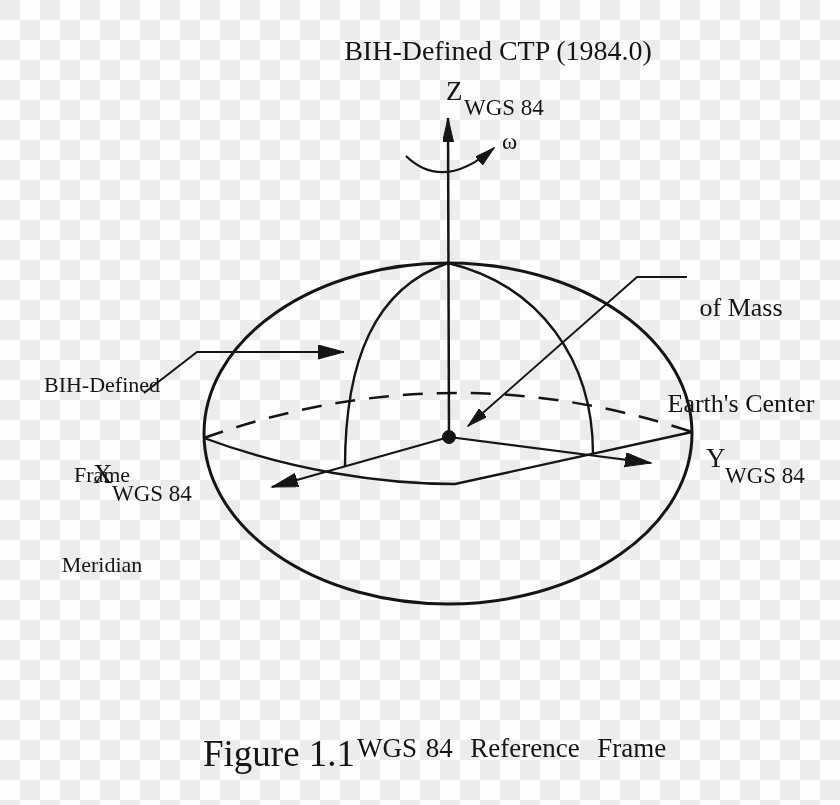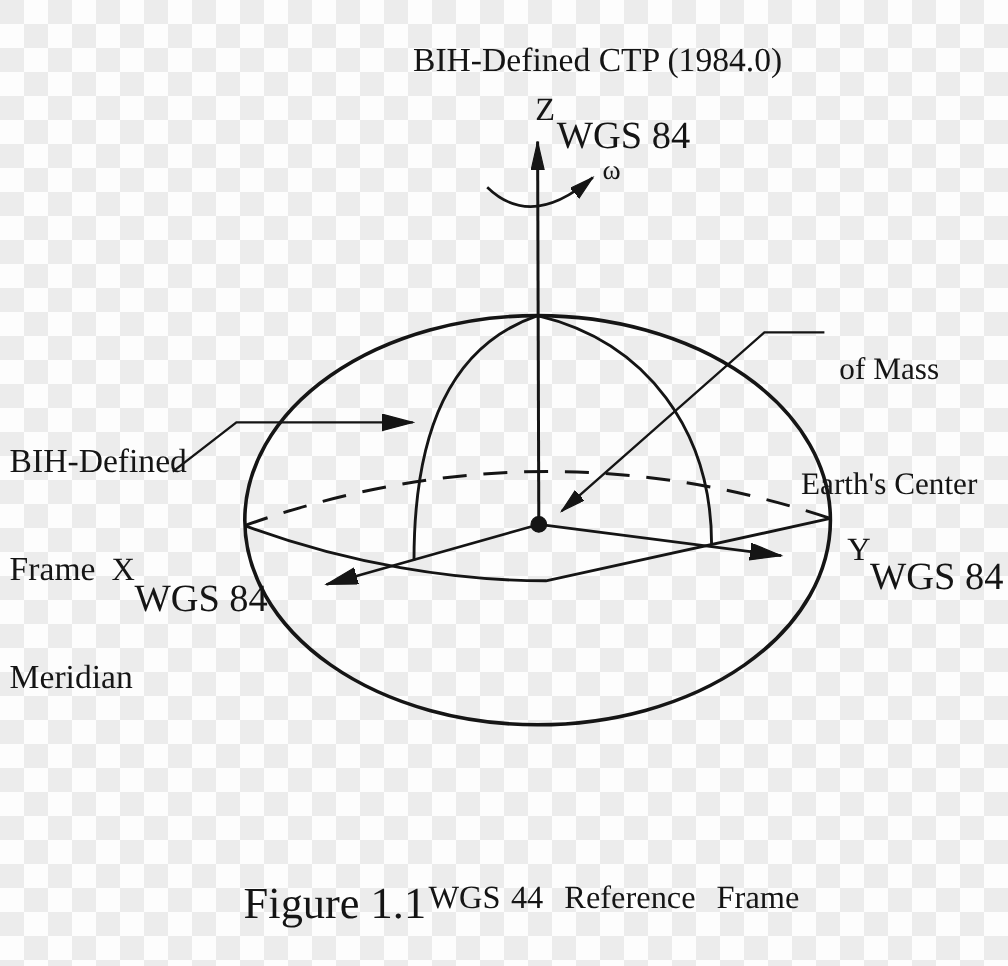--- a/index.html
+++ b/index.html
@@ -11,26 +11,26 @@
   .canvas {
     position: relative; width: 840px; height: 805px;
     background: repeating-conic-gradient(from 0deg, #fdfdfd 0% 25%, #ececec 25% 50%);
     background-size: 40px 40px;
   }
   svg.diagram { position: absolute; left: 0; top: 0; }
   svg.diagram * { stroke: #151515; }
   .lbl { position: absolute; line-height: 1; white-space: pre; }
   .title { left: 340px; top: 37px; width: 316px; text-align: center; font-size: 28px; }
   .axis-letter { font-size: 27px; }
-  .axis-sub { font-size: 32px; }
+  .axis-sub { font-size: 23px; }
   .z-letter { left: 446px; top: 78px; }
   .z-sub { left: 464px; top: 96px; }
   .omega { left: 502px; top: 130px; font-size: 23px; }
   .com-block { left: 641px; top: 228px; width: 200px; text-align: center; font-size: 26px; line-height: 32px; }
-  .zm-block { left: 8px; top: 310px; width: 160px; font-size: 28px; line-height: 30px; }
+  .zm-block { left: 22px; top: 310px; width: 160px; text-align: center; font-size: 22px; line-height: 30px; }
   .x-letter { left: 93px; top: 461px; }
   .x-sub { left: 112px; top: 482px; }
   .y-letter { left: 706px; top: 445px; }
   .y-sub { left: 725px; top: 464px; }
   .caption-number { left: 203px; top: 735px; font-size: 37px; }
   .caption-title { left: 357px; top: 735px; font-size: 27px; word-spacing: 2px; }
 </style>
 </head>
 <body>
 
@@ -88,15 +88,15 @@
     <div>Meridian</div>
   </div>
 
   <div class="lbl axis-letter x-letter">X</div>
   <div class="lbl axis-sub x-sub">WGS 84</div>
 
   <div class="lbl axis-letter y-letter">Y</div>
   <div class="lbl axis-sub y-sub">WGS 84</div>
 
   <div class="lbl caption-number">Figure 1.1</div>
-  <div class="lbl caption-title">WGS 44  Reference  Frame</div>
+  <div class="lbl caption-title">WGS 84  Reference  Frame</div>
 
 </div>
 
 </body></html>

